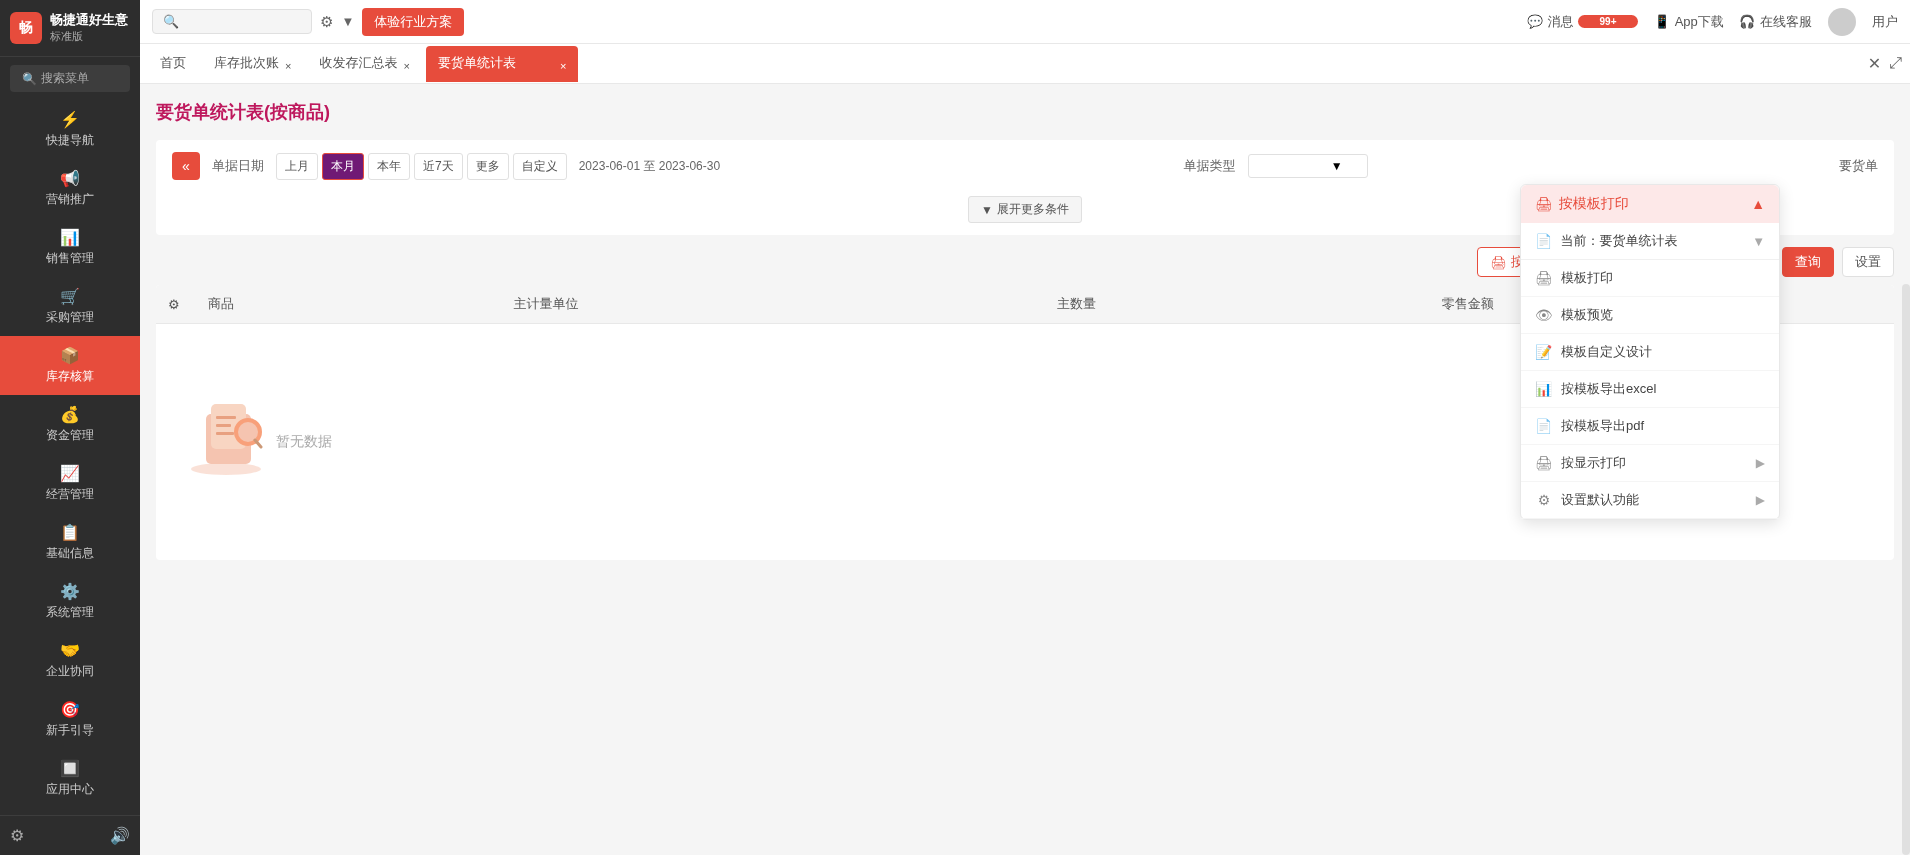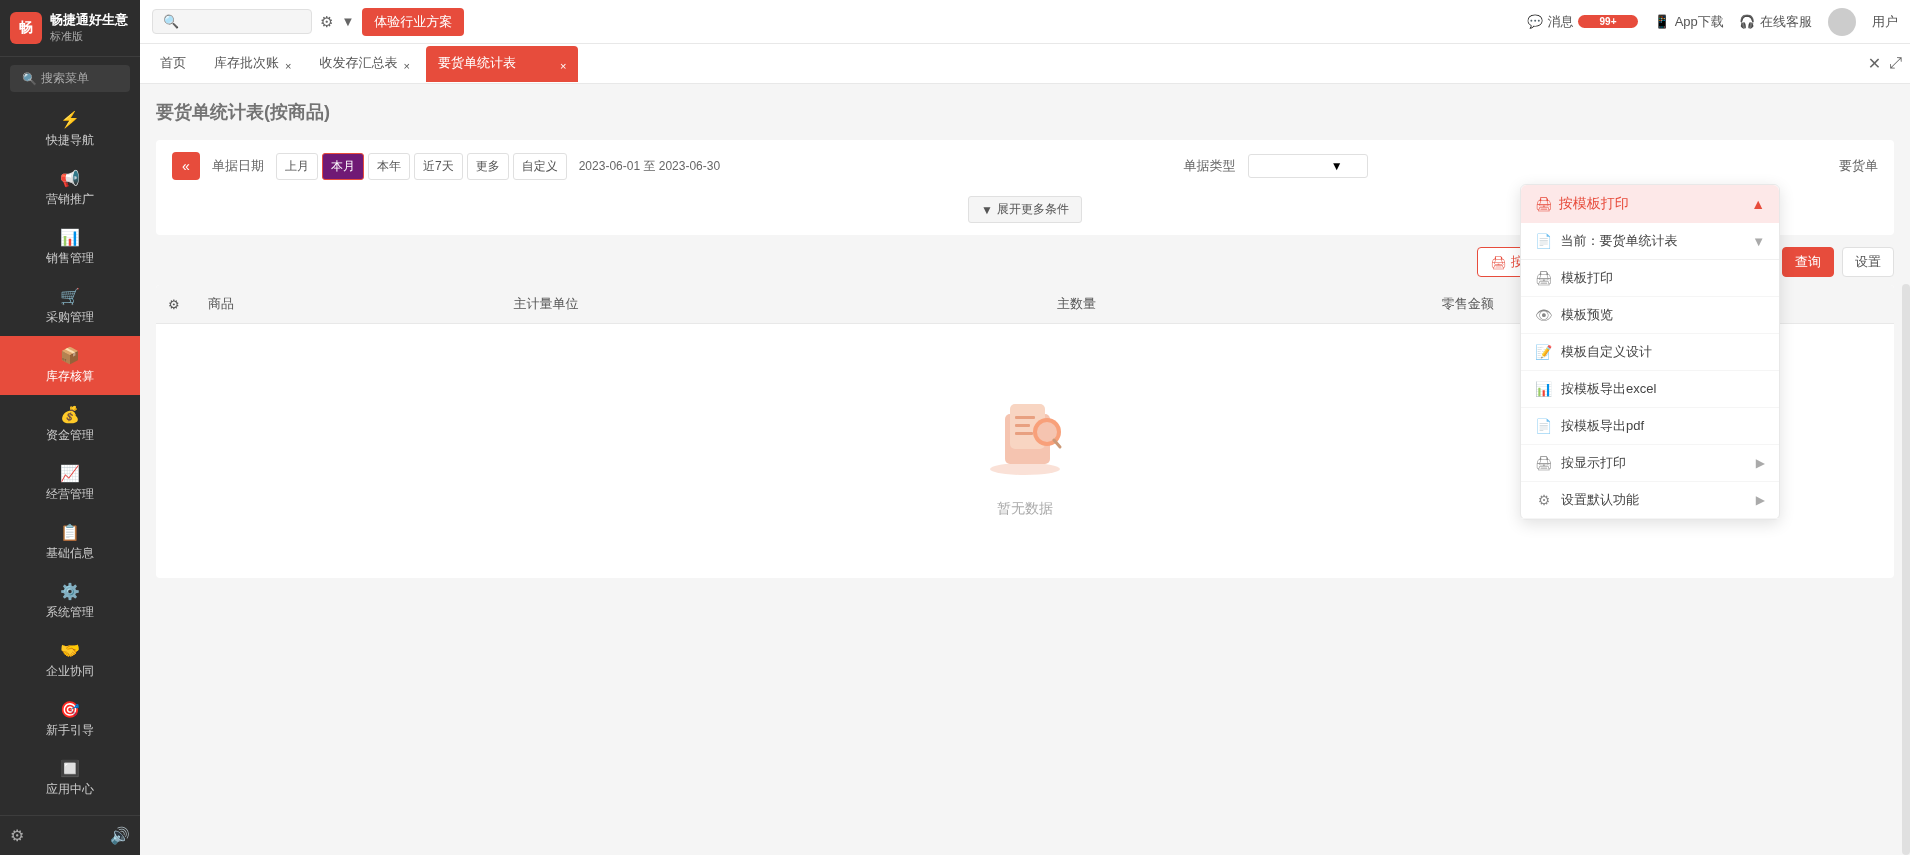--- a/index.html
+++ b/index.html
@@ -197,21 +197,21 @@
       flex: 1;
       overflow: auto;
       padding: 16px;
       background: #f5f5f5;
       position: relative;
     }
 
     .page-title {
       font-size: 18px;
       font-weight: bold;
-      color: #737373;
+      color: #be185d;
       margin-bottom: 16px;
     }
 
     
     .filter-area {
       background: #fff;
       border-radius: 4px;
       padding: 12px 16px;
       margin-bottom: 12px;
     }
@@ -328,21 +328,21 @@
       padding: 10px 12px;
       text-align: left;
       font-weight: 500;
       color: #555;
       font-size: 13px;
       border-bottom: 1px solid #e8e8e8;
     }
     .th-gear { width: 40px; text-align: center; }
     .empty-state {
       display: flex;
-      flex-direction: column;
+      flex-direction: row;
       align-items: center;
       padding: 60px 20px;
     }
     .empty-icon {
       width: 100px;
       height: 100px;
       margin-bottom: 16px;
     }
     .empty-text { color: #aaa; font-size: 14px; }
 

